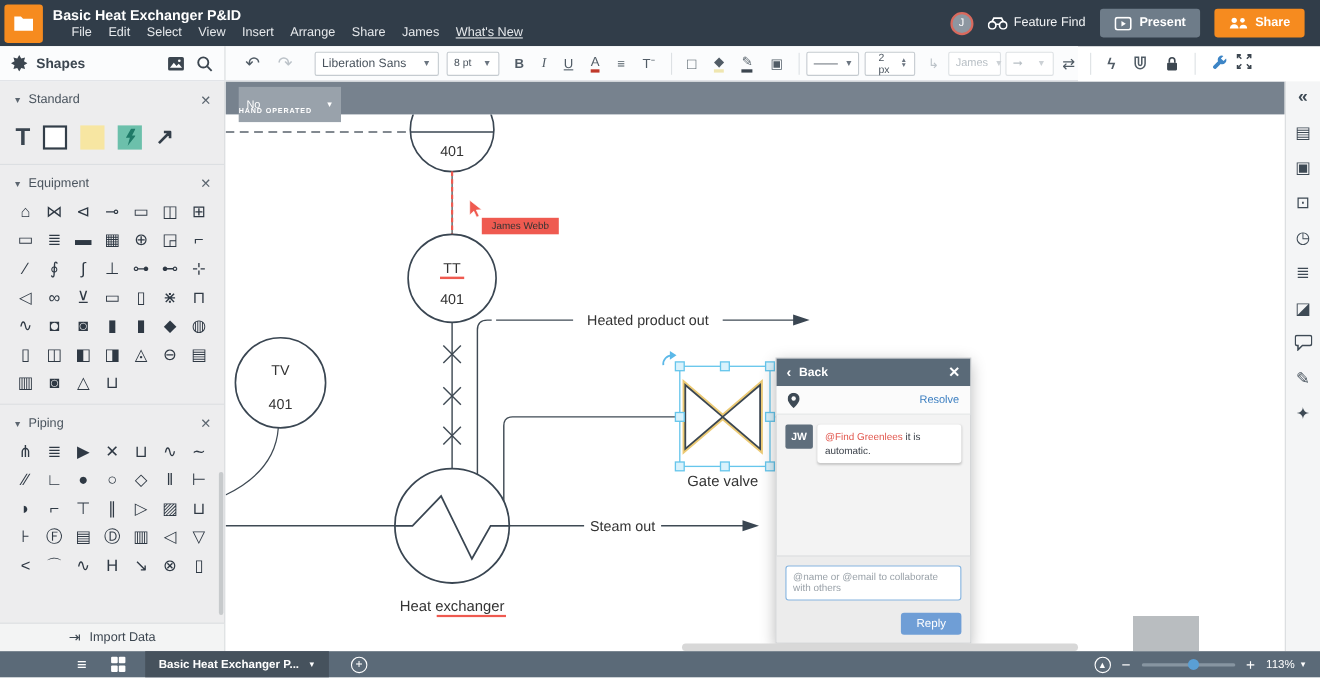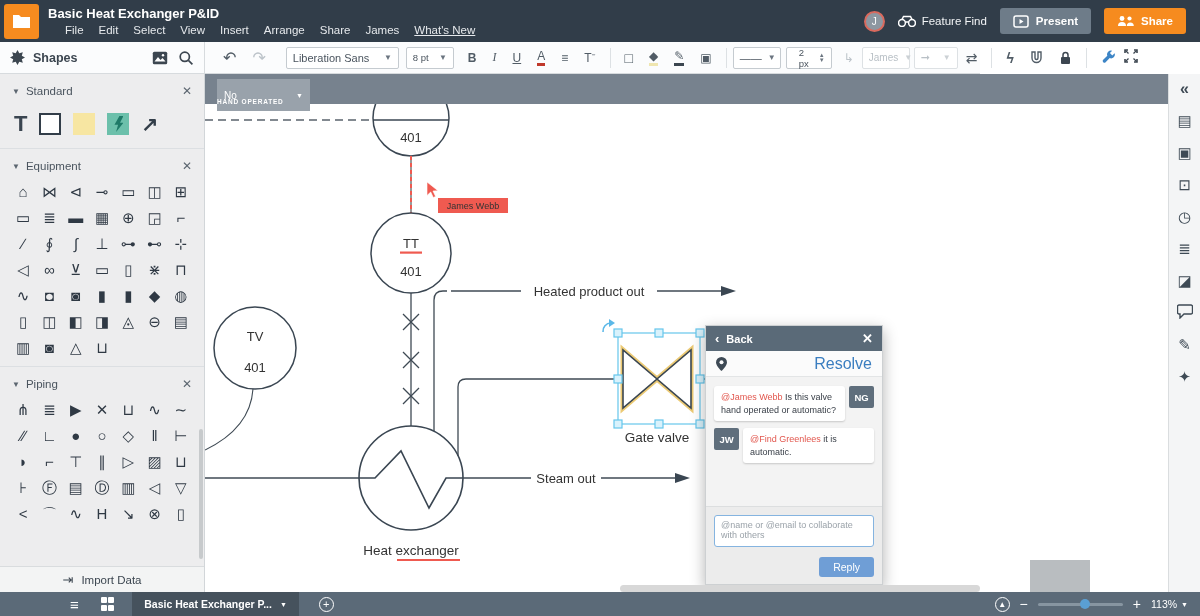--- a/index.html
+++ b/index.html
@@ -67,21 +67,21 @@
   svg.diagram { position:absolute; left:0; top:30px; }
   svg text { font-family:"Liberation Sans", sans-serif; fill:#333; }
 
   
   .cpanel { position:absolute; left:500px; top:251px; width:178px; height:260px; background:#f3f3f3; border:1px solid #cdd0d2; box-shadow:0 5px 14px rgba(0,0,0,.3); display:flex; flex-direction:column; }
   .cp-head { height:25px; background:#5a6a78; display:flex; align-items:center; padding:0 9px; color:#fff; flex:0 0 auto; }
   .cp-head .back { font-size:11px; font-weight:bold; display:flex; gap:7px; align-items:center; }
   .cp-head .chev { font-size:13px; }
   .cp-head .close { margin-left:auto; font-size:13px; font-weight:bold; }
   .cp-resolve { height:26px; background:#fbfbfb; border-bottom:1px solid #e3e5e6; display:flex; align-items:center; padding:0 10px; flex:0 0 auto; }
-  .cp-resolve .resolve { margin-left:auto; color:#3b7ec0; font-size:16px; }
+  .cp-resolve .resolve { margin-left:auto; color:#3b7ec0; font-size:10px; }
   .cp-comments { flex:1 1 auto; padding:9px 8px; display:flex; flex-direction:column; gap:7px; overflow:hidden; }
   .c-row { display:flex; gap:4px; align-items:flex-start; }
   .c-bubble { background:#fff; border-radius:3px; box-shadow:0 1px 2px rgba(0,0,0,.18); padding:5px 7px; font-size:9px; line-height:1.4; color:#3a4049; flex:1 1 auto; }
   .c-bubble .mention { color:#e2574e; }
   .c-avatar { width:25px; height:22px; background:#5f6e7c; border-radius:2px; color:#fff; font-size:9.5px; font-weight:bold; display:flex; align-items:center; justify-content:center; flex:0 0 auto; }
   .cp-reply { background:#ececec; border-top:1px solid #dcdedf; padding:8px 8px 7px 8px; flex:0 0 auto; }
   .cp-reply textarea { width:100%; height:32px; resize:none; border:1.5px solid #85b4e0; border-radius:3px; background:#fff; font-family:"Liberation Sans", sans-serif; font-size:9px; color:#555; padding:4px 6px; outline:none; }
   .cp-reply textarea::placeholder { color:#9aa2a9; }
   .reply-btn { display:block; margin-left:auto; margin-top:6px; background:#6f9ed6; color:#fff; border:none; border-radius:3px; font-size:10.5px; padding:4px 14px; font-family:"Liberation Sans", sans-serif; }
   .h-scroll { position:absolute; left:415px; top:511px; width:360px; height:7px; background:#d8d8d8; border-radius:4px; }
@@ -491,24 +491,20 @@
       </div>
       <div class="cp-resolve">
         <svg width="11" height="14" viewBox="0 0 11 14">
             <path d="M5.5 0 a5.5 5.5 0 0 1 5.5 5.5 c0 3.5 -5.5 8.5 -5.5 8.5 s-5.5 -5 -5.5 -8.5 A5.5 5.5 0 0 1 5.5 0 z" fill="#3e4a55"></path>
             <circle cx="5.5" cy="5.3" r="2" fill="#fbfbfb"></circle>
           </svg>
         <span class="resolve">Resolve</span>
       </div>
       <div class="cp-comments">
         <div class="c-row">
-          <div class="c-bubble"><span class="mention">@James Webb</span><span> Is this valve hand operated or automatic?</span></div>
-          <div class="c-avatar">NG</div>
-        </div>
-        <div class="c-row">
           <div class="c-avatar">JW</div>
           <div class="c-bubble"><span class="mention">@Find Greenlees</span><span> it is automatic.</span></div>
         </div>
       </div>
       <div class="cp-reply">
         <textarea placeholder="@name or @email to collaborate with others" style=""></textarea>
         <button class="reply-btn">Reply</button>
       </div>
     </div>
 

